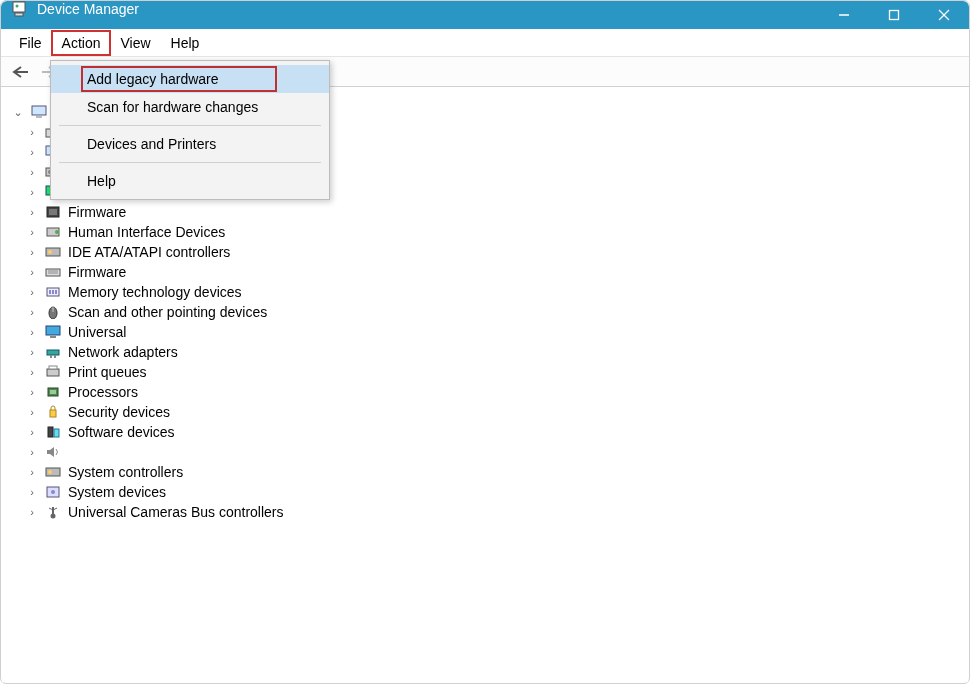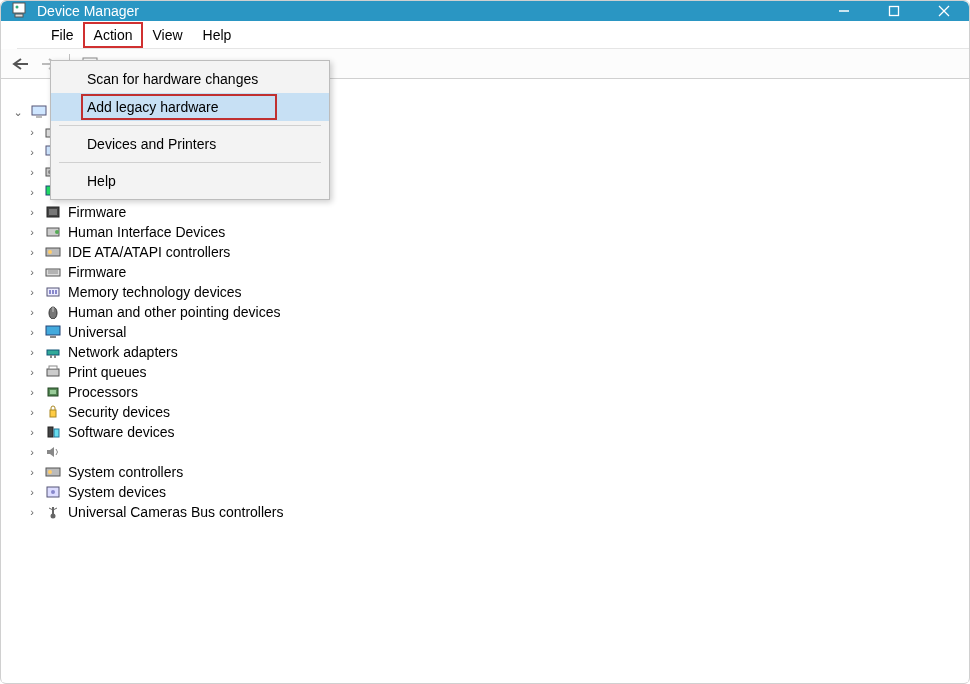--- a/index.html
+++ b/index.html
@@ -9,46 +9,45 @@
     background: #fff;
     width: 970px;
     height: 684px;
     overflow: hidden;
     border: 1px solid #d0d0d0;
     border-radius: 6px;
   }
   
   .titlebar {
     background: #2a96c3;
-    height: 20px;
+    height: 28px;
     display: flex;
-    align-items: center;
+    align-items: flex-start;
     color: #fff;
     padding-left: 10px;
     border-radius: 6px 6px 0 0;
   }
   .titlebar .app-icon {
     width: 18px; height: 18px; margin-right: 8px;
     display: inline-flex;
   }
   .titlebar .title { font-size: 14px; flex: 1; }
   .win-btns { display: flex; height: 100%; }
   .win-btn { width: 50px; display:flex; align-items:center; justify-content:center; height:100%; }
   .win-btn svg { stroke:#fff; }
   
   .menubar {
     height: 28px;
     display: flex;
     align-items: center;
-    padding: 0 24px;
+    padding: 0 8px;
     border-bottom: 1px solid #e5e5e5;
     gap: 0;
     position: relative;
     background:#fff;
-    margin-left:16px;
   }
   .menu-item {
     padding: 4px 10px;
     cursor: default;
     font-size: 14px;
   }
   .menu-item.highlighted {
     outline: 2px solid #d03030;
     outline-offset: -1px;
     text-align: right;
@@ -184,22 +183,22 @@
   </div>
   <div class="tool-sep"></div>
   <div class="tool-btn">
     <svg width="16" height="14">
         <rect x="1" y="1" width="14" height="12" fill="none" stroke="#888"></rect>
       </svg>
   </div>
 </div>
 
 <div class="dropdown">
+  <div class="dd-item selected highlighted">Add legacy hardware</div>
   <div class="dd-item">Scan for hardware changes</div>
-  <div class="dd-item selected highlighted">Add legacy hardware</div>
   <div class="dd-sep"></div>
   <div class="dd-item">Devices and Printers</div>
   <div class="dd-sep"></div>
   <div class="dd-item">Help</div>
 </div>
 
 <div class="content">
   <div class="tree-root">
     <span class="expander">⌄</span>
     <span class="cat-icon">
@@ -305,21 +304,21 @@
         <span>Memory technology devices</span>
       </div>
       <div class="tree-row">
         <span class="expander">›</span>
         <span class="cat-icon">
           <svg width="16" height="14">
             <ellipse cx="8" cy="8" rx="4" ry="6" fill="#777" stroke="#333"></ellipse>
             <line x1="8" y1="2" x2="8" y2="7" stroke="#ccc"></line>
           </svg>
         </span>
-        <span>Human and other pointing devices</span>
+        <span>Scan and other pointing devices</span>
       </div>
       <div class="tree-row">
         <span class="expander">›</span>
         <span class="cat-icon">
           <svg width="16" height="14">
             <rect x="1" y="1" width="14" height="9" fill="#4ad" stroke="#247"></rect>
             <rect x="5" y="11" width="6" height="2" fill="#888"></rect>
           </svg>
         </span>
         <span>Universal</span>

